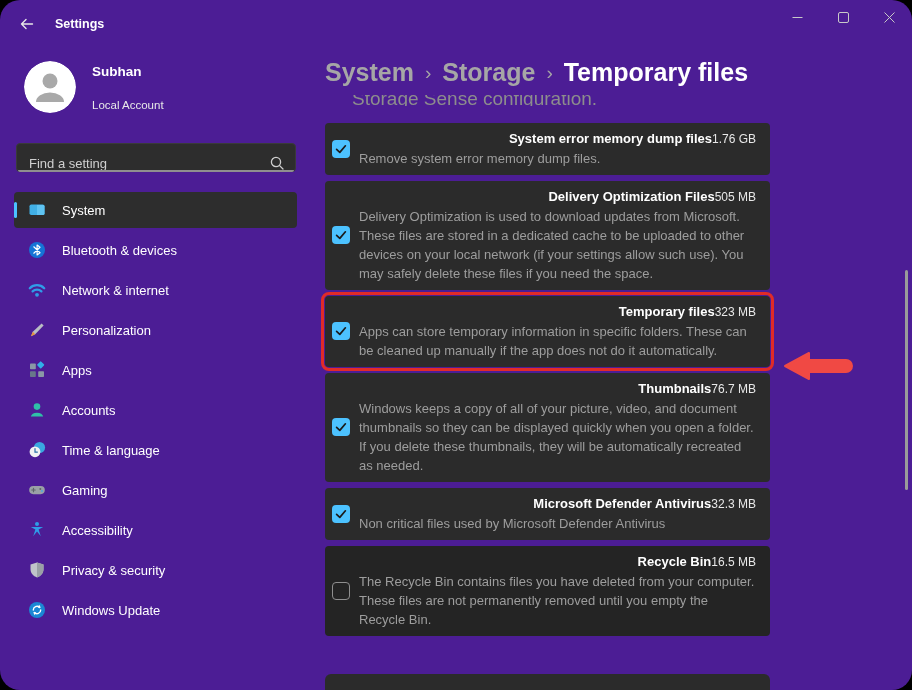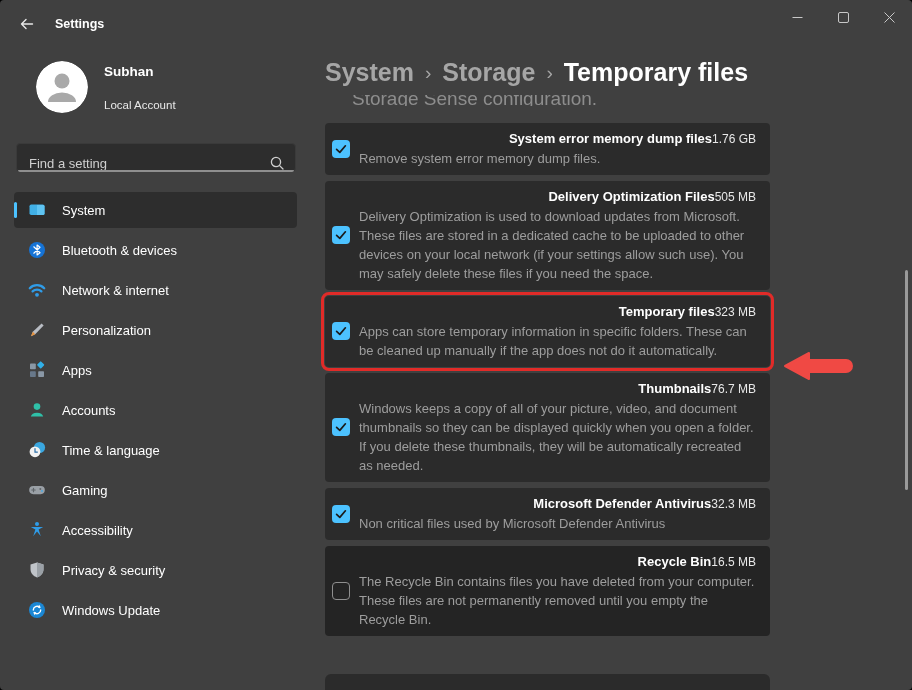--- a/index.html
+++ b/index.html
@@ -1,35 +1,35 @@
 <!DOCTYPE html>
 <html style="--accent: #4cc2ff;"><head>
 <meta charset="utf-8">
 <style>
   * { margin:0; padding:0; box-sizing:border-box; }
   html,body { background:#000; font-family:"Liberation Sans","DejaVu Sans",sans-serif; }
   .window {
-    position:relative; width:912px; height:690px; background:#404040;
-    border-radius:4px; overflow:hidden; color:#fff;
+    position:relative; width:912px; height:690px; background:#4c1d95;
+    border-radius:20px; overflow:hidden; color:#fff;
   }
 
   
   .titlebar { position:absolute; top:0; left:0; right:0; height:48px; }
   .back-btn {
     position:absolute; left:12px; top:10px; width:30px; height:28px;
     display:flex; align-items:center; justify-content:center; border-radius:4px; cursor:pointer;
   }
   .app-title { position:absolute; left:55px; top:17px; font-size:12.5px; font-weight:700; color:#ffffff; }
   .win-controls { position:absolute; right:0; top:0; display:flex; }
   .win-btn { width:46px; height:34px; display:flex; align-items:center; justify-content:center; }
   .win-btn svg { display:block; }
 
   
   .sidebar { position:absolute; left:0; top:48px; width:312px; bottom:0; }
-  .user-row { position:absolute; left:36px; top:13px; display:flex; align-items:center; }
+  .user-row { position:absolute; left:24px; top:13px; display:flex; align-items:center; }
   .avatar { width:52px; height:52px; border-radius:50%; }
   .user-text { margin-left:16px; }
   .user-name { font-size:13.5px; font-weight:700; color:#fff; }
   .user-type { font-size:11.5px; color:#e8e8e8; margin-top:20px;text-align:right; }
   .searchbox {
     position:absolute; left:16px; top:95px; width:280px; height:29px;
     background:#2d2d2d; border:1px solid #3a3a3a; border-radius:4px;
     display:flex; align-items:center; padding:11px 10px 0 12px;
   }
   .searchbox:after {

